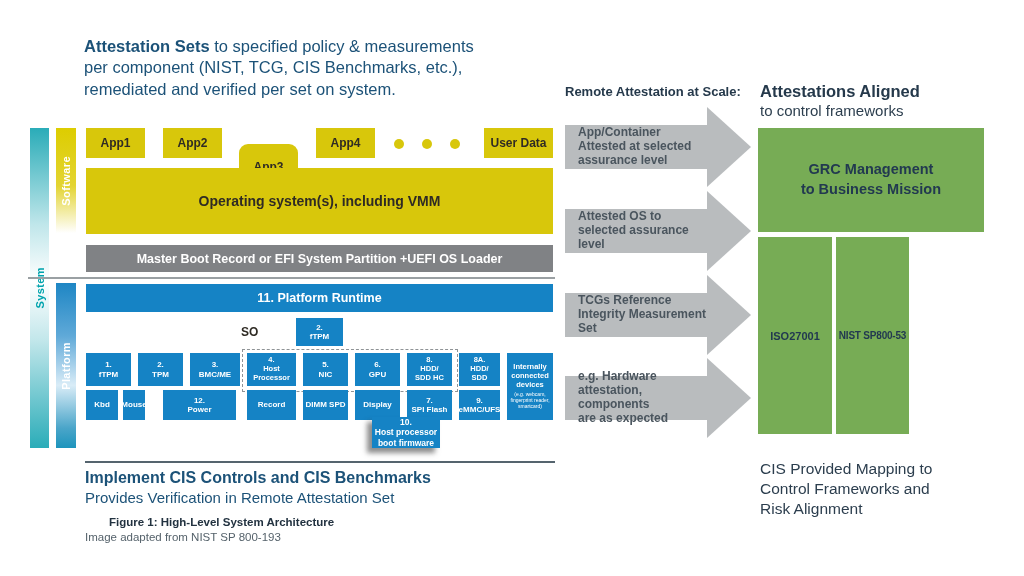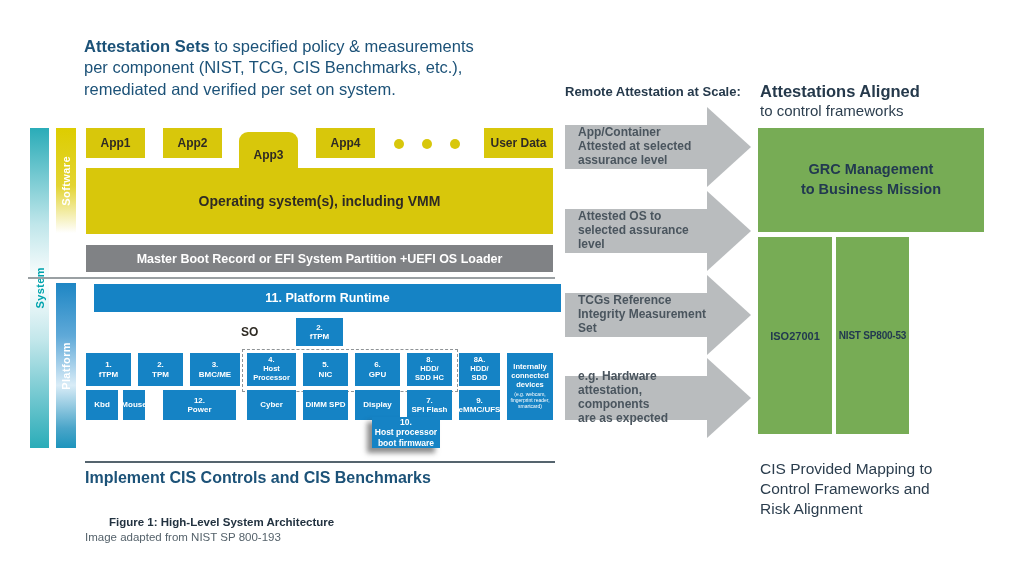--- a/index.html
+++ b/index.html
@@ -74,21 +74,21 @@
   <div class="vbar" style="left:56px;top:283px;width:20px;height:165px;background:linear-gradient(180deg,#1e86c4 0%,#5fa9d8 32%,#d9ecf7 62%,#4aa5c9 88%,#1d94bc 100%);">
     <span class="vlabel" style="color:#ffffff;">Platform</span>
   </div>
 
   <div class="ybox" style="left:86px;top:128px;width:59px;height:30px;">
     <span>App1</span>
     </div>
   <div class="ybox" style="left:163px;top:128px;width:59px;height:30px;">
     <span>App2</span>
     </div>
-  <div class="ybox" style="left:239px;top:132px;width:59px;height:45px;border-radius:9px;">
+  <div class="ybox" style="left:239px;top:144px;width:59px;height:45px;border-radius:9px;">
     <span>App3</span>
     </div>
   <div class="ybox" style="left:316px;top:128px;width:59px;height:30px;">
     <span>App4</span>
     </div>
   <div class="dot" style="left:394px;top:139px;"></div>
   <div class="dot" style="left:422px;top:139px;"></div>
   <div class="dot" style="left:450px;top:139px;"></div>
   <div class="ybox" style="left:484px;top:128px;width:69px;height:30px;">
     <span>User Data</span>
@@ -97,21 +97,21 @@
   <div class="ybox" style="left:86px;top:168px;width:467px;height:66px;font-size:14px;">
     <span>Operating system(s), including VMM</span>
     </div>
 
   <div class="abs" style="left:86px;top:245px;width:467px;height:27px;background:var(--gray-bar);color:#ffffff;display:flex;align-items:center;justify-content:center;font-weight:bold;font-size:12.5px;">
     <span>Master Boot Record or EFI System Partition +UEFI OS Loader</span>
     </div>
 
   <div class="abs" style="left:28px;top:277px;width:527px;height:2px;background:#9aa0a3;"></div>
 
-  <div class="abs" style="left:86px;top:284px;width:467px;height:28px;background:var(--blue);color:#ffffff;display:flex;align-items:center;justify-content:center;font-weight:bold;font-size:12.5px;margin-left:8px;">
+  <div class="abs" style="left:86px;top:284px;width:467px;height:28px;background:var(--blue);color:#ffffff;display:flex;align-items:center;justify-content:center;font-weight:bold;font-size:12.5px;">
     <span>11. Platform Runtime</span>
     </div>
 
   <div class="abs" style="left:241px;top:325px;font-weight:bold;font-size:12px;color:var(--dark-on-yellow);">SO</div>
   <div class="hw" style="left:296px;top:318px;width:47px;height:28px;">
     <span class="pre">2.
 fTPM</span></div>
 
   <div class="hw" style="left:86px;top:353px;width:45px;height:33px;">
     <span class="pre">1.
@@ -152,21 +152,21 @@
   <div class="abs" style="left:242px;top:349px;width:214px;height:41px;border:1.5px dashed #8f9396;pointer-events:none;"></div>
 
   <div class="hw" style="left:86px;top:390px;width:32px;height:30px;">
     <span class="pre">Kbd</span></div>
   <div class="hw" style="left:123px;top:390px;width:22px;height:30px;">
     <span class="pre">Mouse</span></div>
   <div class="hw" style="left:163px;top:390px;width:73px;height:30px;">
     <span class="pre">12.
 Power</span></div>
   <div class="hw" style="left:247px;top:390px;width:49px;height:30px;">
-    <span class="pre">Cyber</span></div>
+    <span class="pre">Record</span></div>
   <div class="hw" style="left:303px;top:390px;width:45px;height:30px;">
     <span class="pre">DIMM SPD</span></div>
   <div class="hw" style="left:355px;top:390px;width:45px;height:30px;">
     <span class="pre">Display</span></div>
   <div class="hw" style="left:407px;top:390px;width:45px;height:30px;">
     <span class="pre">7.
 SPI Flash</span></div>
   <div class="hw" style="left:459px;top:390px;width:41px;height:30px;">
     <span class="pre">9.
 eMMC/UFS</span></div>
@@ -219,16 +219,17 @@
     <span class="pre">ISO27001</span></div>
   <div class="gbox" style="left:836px;top:237px;width:73px;height:197px;font-size:10px;font-weight:600;letter-spacing:-0.2px;">
     <span class="pre">NIST SP800-53</span></div>
 
   <div class="abs pre" style="left:760px;top:459px;font-size:15.5px;line-height:1.3;color:#2c3e4e;">CIS Provided Mapping to
 Control Frameworks and
 Risk Alignment</div>
 
   <div class="abs" style="left:85px;top:461px;width:470px;height:2px;background:#55646e;"></div>
   <div class="abs" style="left:85px;top:469px;font-weight:bold;font-size:16px;color:var(--navy);">Implement CIS Controls and CIS Benchmarks</div>
+  <div class="abs" style="left:85px;top:489px;font-size:15px;color:var(--navy);">Provides Verification in Remote Attestation Set</div>
   <div class="abs" style="left:85px;top:516px;font-weight:bold;font-size:11.5px;color:#223240;padding-left:24px;">Figure 1: High-Level System Architecture</div>
   <div class="abs" style="left:85px;top:531px;font-size:11.5px;color:#55626b;">Image adapted from NIST SP 800-193</div>
 
 </div>
 
 </body></html>

